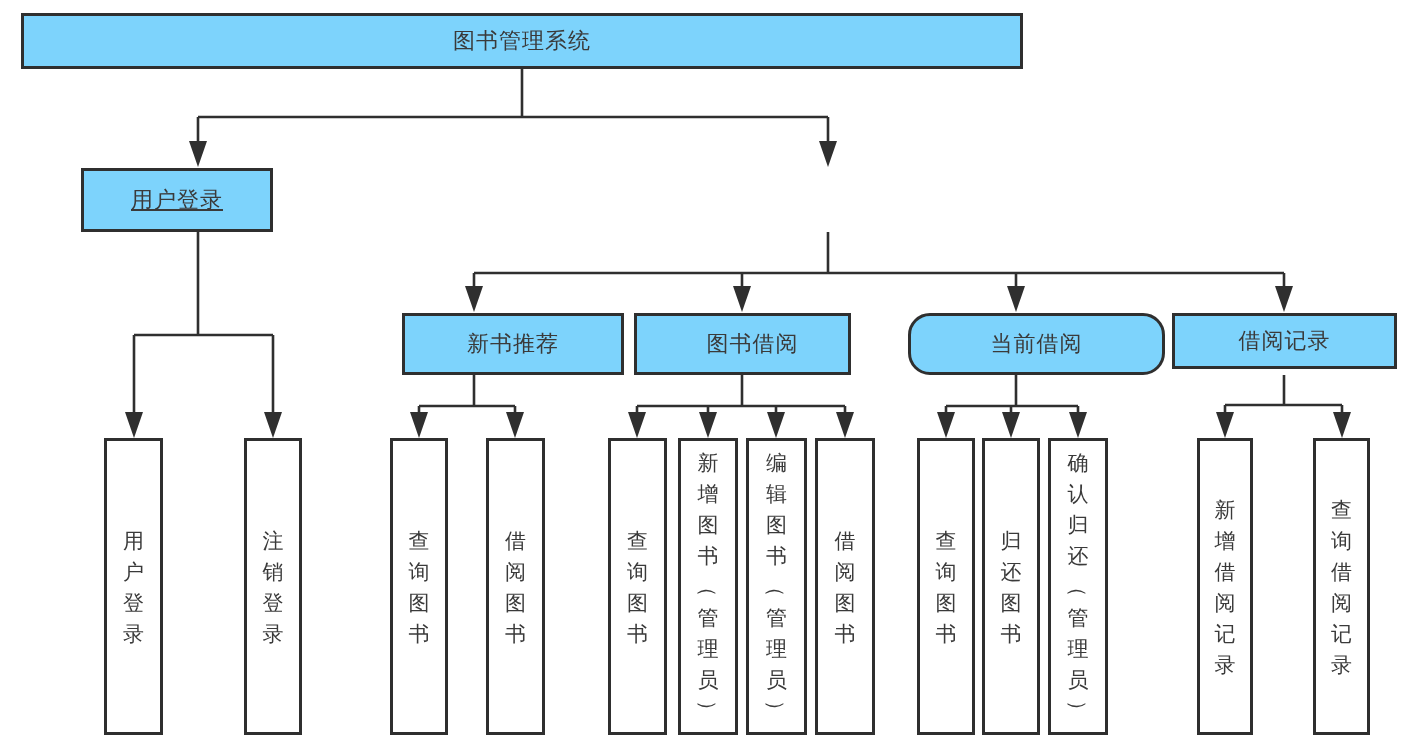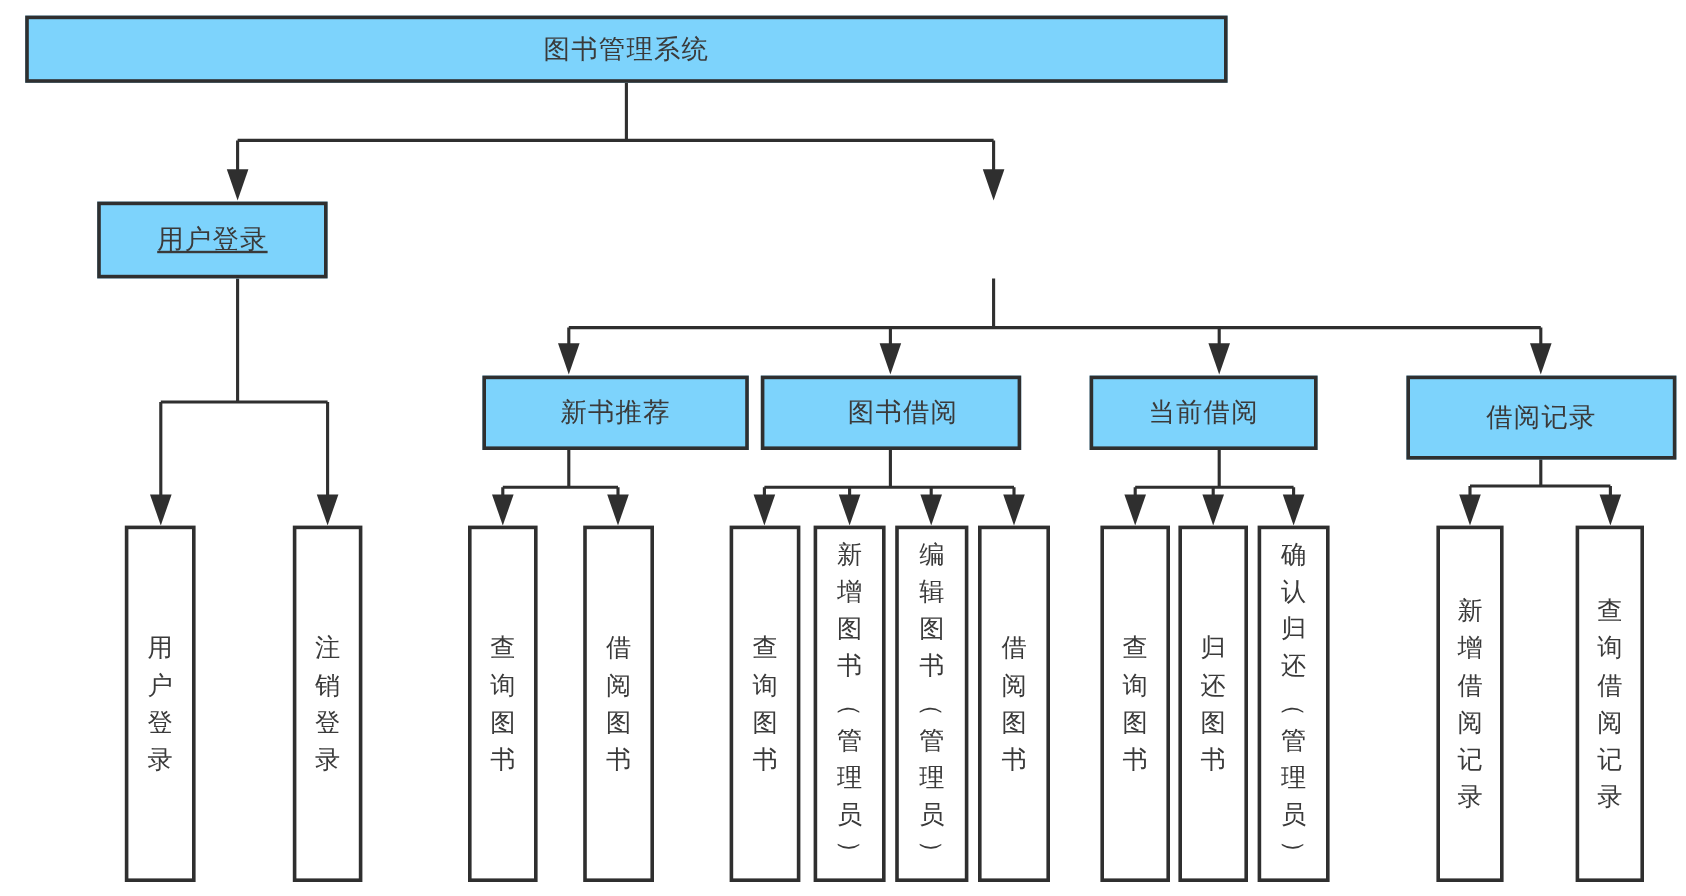--- a/index.html
+++ b/index.html
@@ -92,24 +92,24 @@
   <div class="node hlabel" style="left:81px; top:168px; width:192px; height:64px;text-decoration:underline;">
     <span>用户登录</span>
   </div>
 
   <div class="node hlabel" style="left:363px; top:313px; width:222px; height:62px;margin-left:39px;">
     <span>新书推荐</span>
   </div>
   <div class="node hlabel" style="left:634px; top:313px; width:217px; height:62px;padding-left:20px;">
     <span>图书借阅</span>
   </div>
-  <div class="node hlabel" style="left:908px; top:313px; width:190px; height:62px;">
+  <div class="node hlabel" style="left:908px; top:313px; width:257px; height:62px;border-radius:22px;">
     <span>当前借阅</span>
   </div>
-  <div class="node hlabel" style="left:1172px; top:313px; width:225px; height:70px;">
+  <div class="node hlabel" style="left:1172px; top:313px; width:225px; height:56px;">
     <span>借阅记录</span>
   </div>
 
   <div class="leaf" style="left:104px; width:59px;">
     <span class="vtext">
         <span class="vchar">用</span>
         <span class="vchar">户</span>
         <span class="vchar">登</span>
         <span class="vchar">录</span>
       </span>

